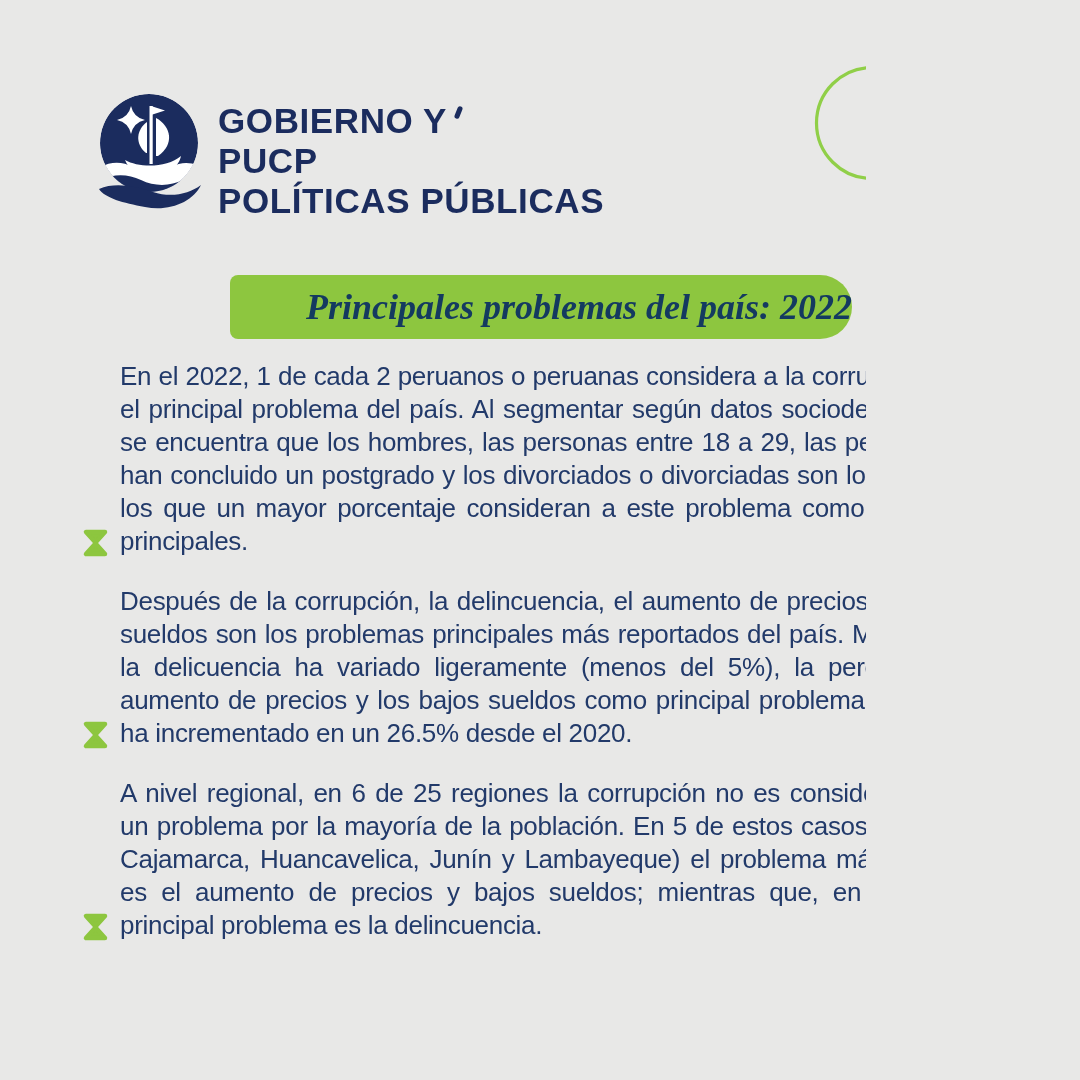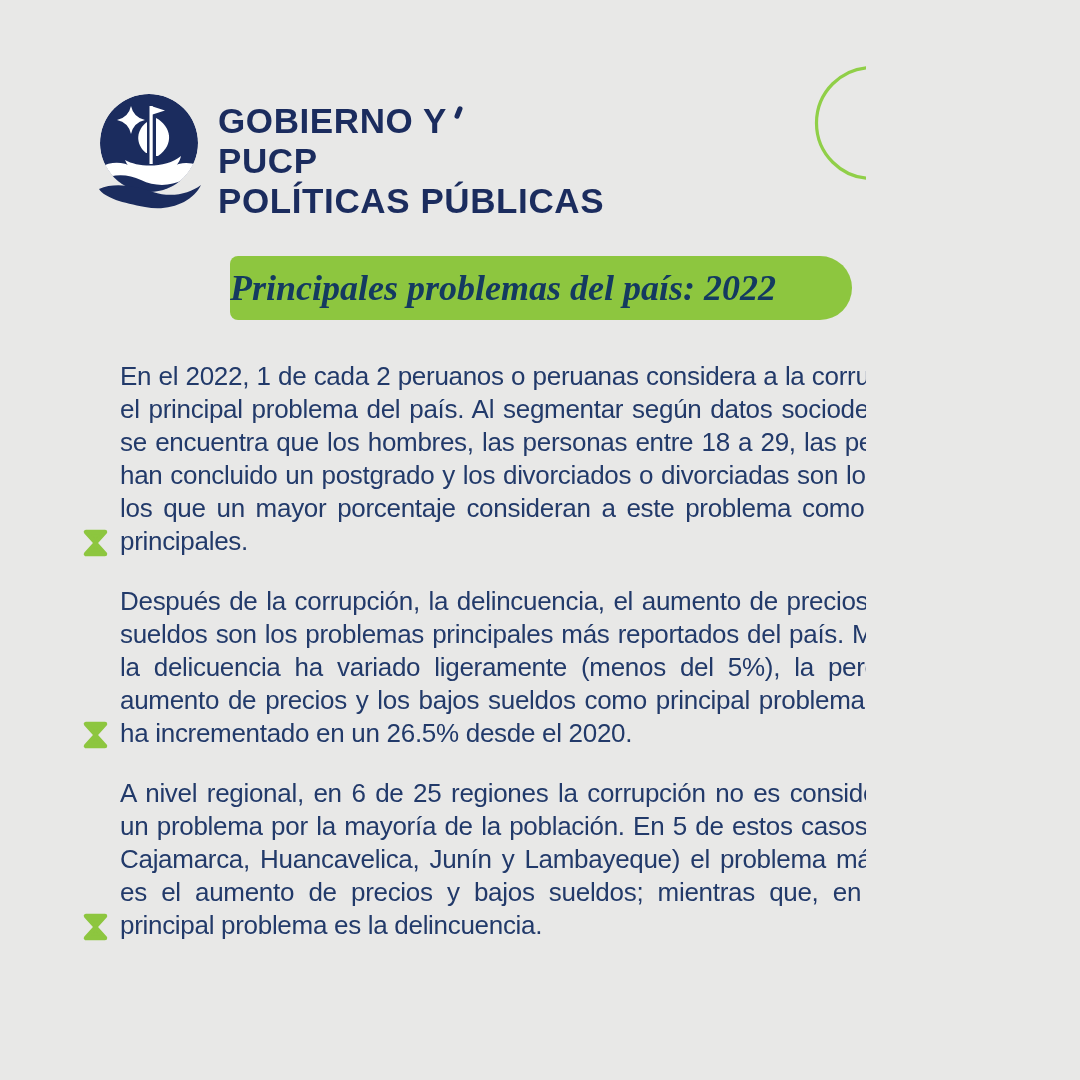--- a/index.html
+++ b/index.html
@@ -21,23 +21,23 @@
              font-weight:700;font-size:35px;line-height:40px;letter-spacing:0.6px;}
   .logo-line{white-space:nowrap;}
   .logo-accent{display:inline-block;width:5px;height:13px;background:var(--navy);
                border-radius:3px;transform:rotate(22deg);margin-left:9px;margin-bottom:14px;
                vertical-align:baseline;}
 
   
   .deco{position:absolute;left:808px;top:58px;width:195px;height:135px;}
 
   
-  .banner{position:absolute;left:230px;top:256px;width:622px;height:64px;
+  .banner{position:absolute;left:230px;top:275px;width:622px;height:64px;
           background:var(--green);border-radius:8px 32px 32px 8px;
-          display:flex;align-items:center;justify-content:flex-start;}
+          display:flex;align-items:center;justify-content:flex-end;}
   .banner-title{font-family:"Liberation Serif","DejaVu Serif",serif;
                 font-style:italic;font-weight:700;font-size:36px;
                 color:var(--banner-text);white-space:nowrap;}
 
   
   .content{position:absolute;left:82px;top:360px;width:920px;}
   .bullet-row{display:flex;align-items:flex-end;margin-bottom:27px;}
   .bullet-icon{flex:none;width:27px;height:30px;margin-top:2px;}
   .bullet-text{width:880px;margin-left:11px;font-size:26px;line-height:33px;
                letter-spacing:-0.3px;color:var(--body-text);

